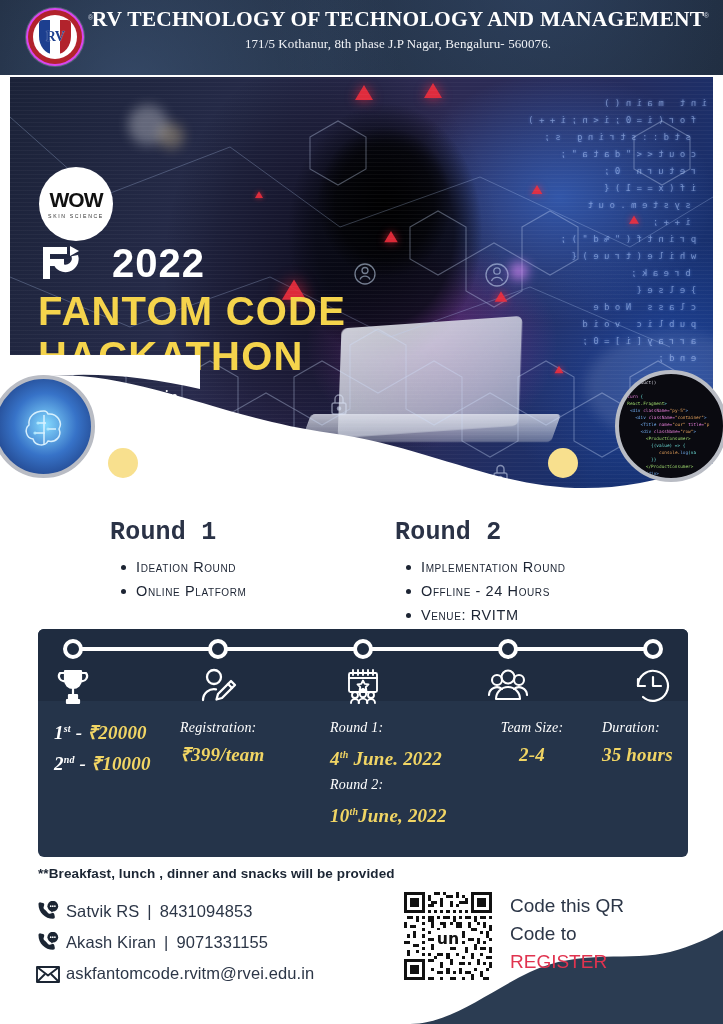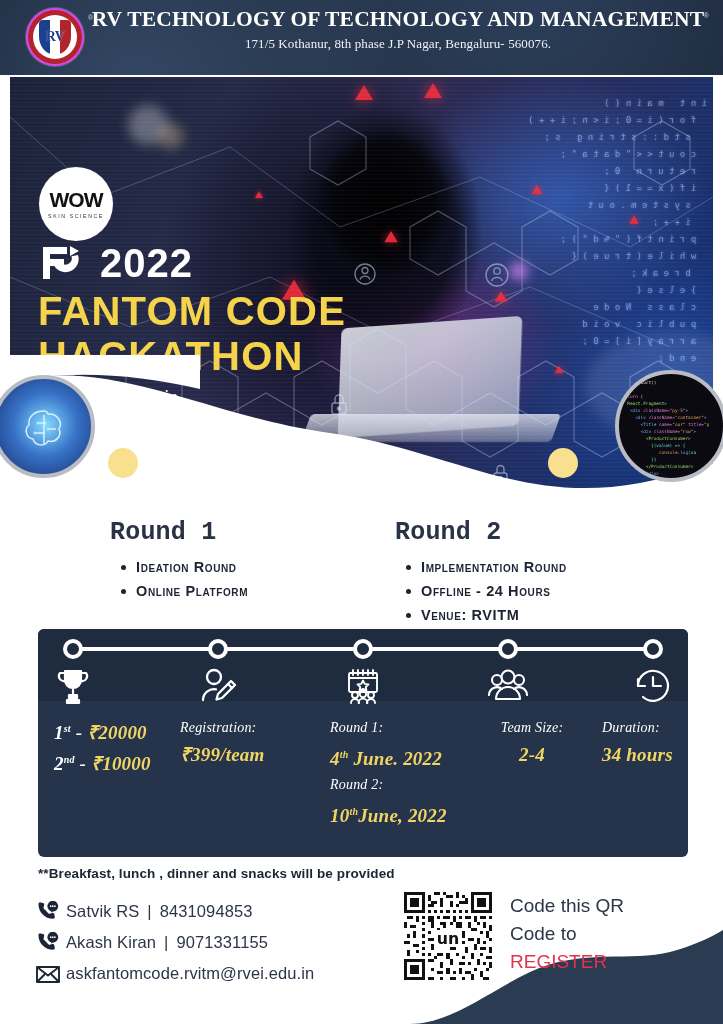--- a/index.html
+++ b/index.html
@@ -151,21 +151,21 @@
     font-family:"Liberation Sans",sans-serif;
   }
   .wow .w2{
     font-size:5.2px;color:#333;letter-spacing:1.6px;margin-top:3px;
     font-family:"Liberation Sans",sans-serif;
   }
 
   
   .yearrow{
     position:absolute;left:30px;top:166px;z-index:6;
-    display:flex;align-items:flex-start;gap:18px;
+    display:flex;align-items:flex-start;gap:30px;
   }
   .fcmark{width:42px;height:40px;position:relative;}
   .year{
     font-family:"Liberation Sans",sans-serif;
     font-weight:700;font-size:40px;color:#fff;letter-spacing:1px;line-height:1;
   }
   .title{
     position:absolute;left:28px;top:212px;z-index:6;
     font-family:"Liberation Sans",sans-serif;
     font-weight:700;font-size:40px;line-height:45px;
@@ -217,21 +217,21 @@
   }
   .round-col{position:absolute;}
   .round-h{
     font-family:Liberation Mono, monospace;
     font-weight:700;font-size:25px;color:#2a3246;letter-spacing:.2px;
   }
   .round-ul{margin:8px 0 0 0;padding:0 0 0 26px;list-style:none;}
   .round-ul li{
     position:relative;
     font-family:"Liberation Sans",sans-serif;
-    font-weight:700;font-size:14.5px;color:#1c2433;
+    font-weight:400;font-size:14.5px;color:#1c2433;
     letter-spacing:.6px;line-height:24px;
     font-variant:small-caps;
     text-transform:none;
   }
   .round-ul li::before{
     content:"";position:absolute;left:-15px;top:10px;
     width:5px;height:5px;border-radius:50%;background:#1c2433;
   }
 
   
@@ -590,21 +590,21 @@
         </div>
       </div>
 
       <div class="pcell" style="left:434px;top:14px;text-align:center;width:120px;">
         <div class="plabel">Team Size:</div>
         <div class="pval">2-4</div>
       </div>
 
       <div class="pcell" style="left:564px;top:14px;text-align:left;width:92px;">
         <div class="plabel">Duration:</div>
-        <div class="pval">34 hours</div>
+        <div class="pval">35 hours</div>
       </div>
     </div>
   </div>
 
   <div class="note">**Breakfast, lunch , dinner and snacks will be provided</div>
 
   <div class="contacts">
     <div class="crow">
       <span class="cicon">
         <svg width="24" height="22" viewBox="0 0 24 22">

